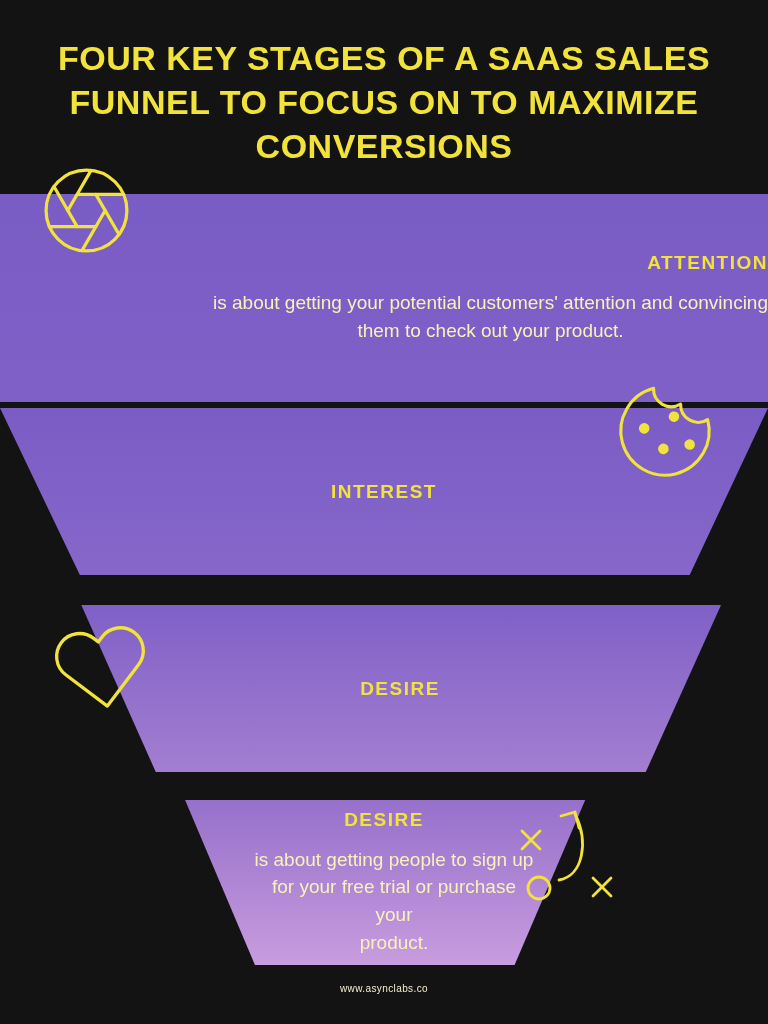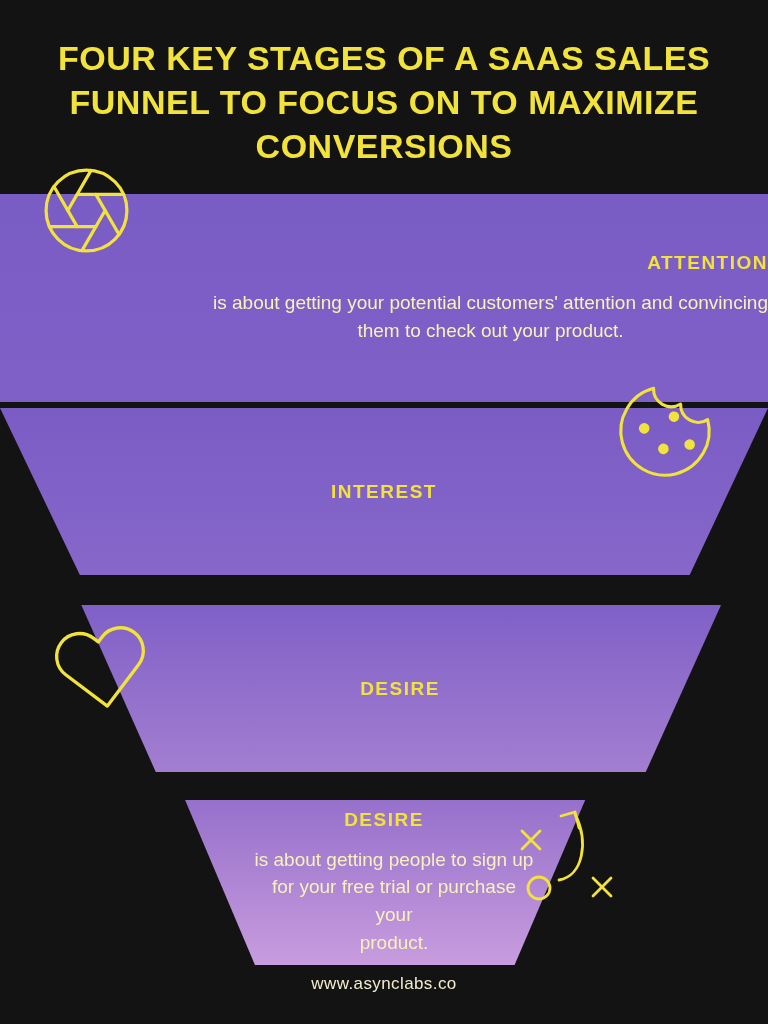--- a/index.html
+++ b/index.html
@@ -83,21 +83,21 @@
   .icon-heart    { top: 618px; left: 52px; transform: rotate(-8deg); }
   .icon-strategy { top: 798px; left: 515px; }
 
   .footer {
     position: absolute;
     bottom: 30px;
     left: 0;
     width: 100%;
     text-align: center;
     color: #F2EDCF;
-    font-size: 17px;
+    font-size: 10px;
     letter-spacing: 0.4px;
   }
 </style>
 </head>
 <body>
 
 <div class="canvas">
 
   <h1 class="title">FOUR KEY STAGES OF A SAAS SALES
 FUNNEL TO FOCUS ON TO MAXIMIZE

